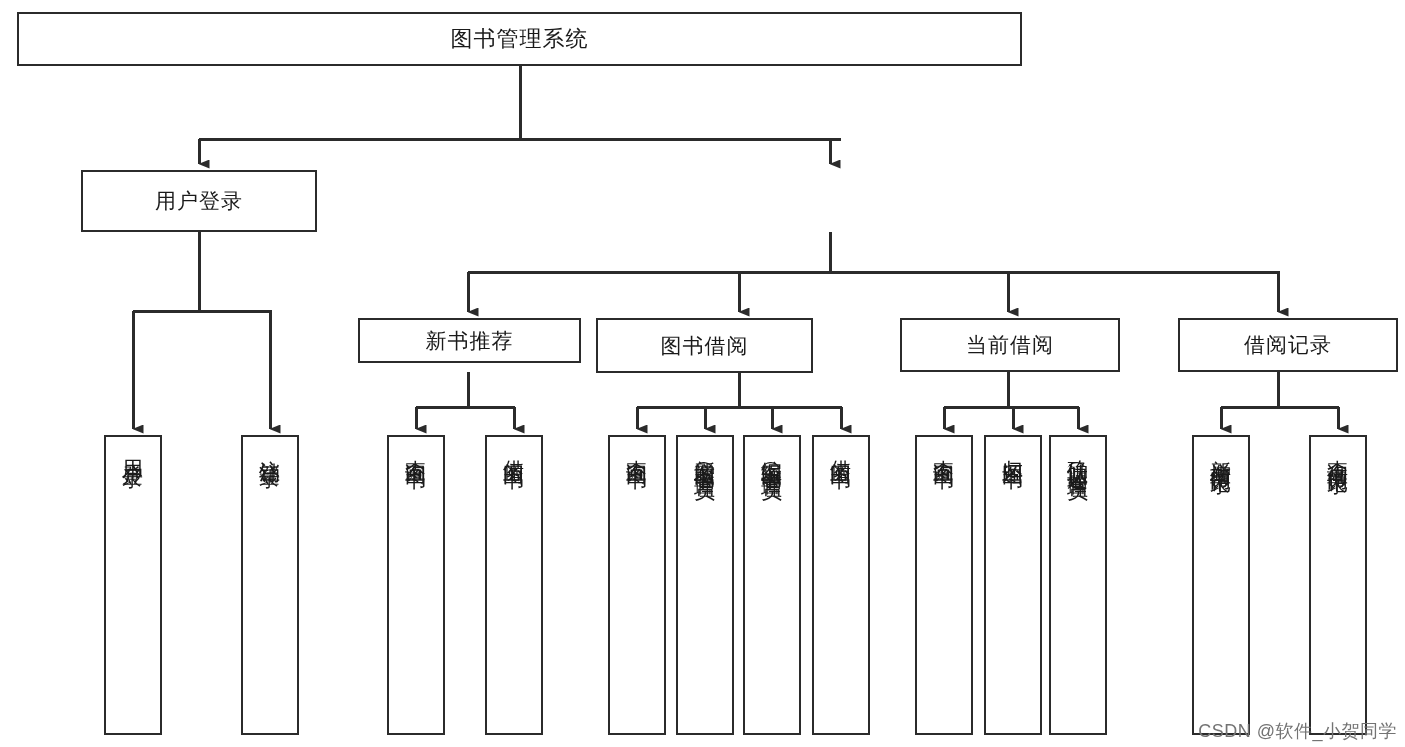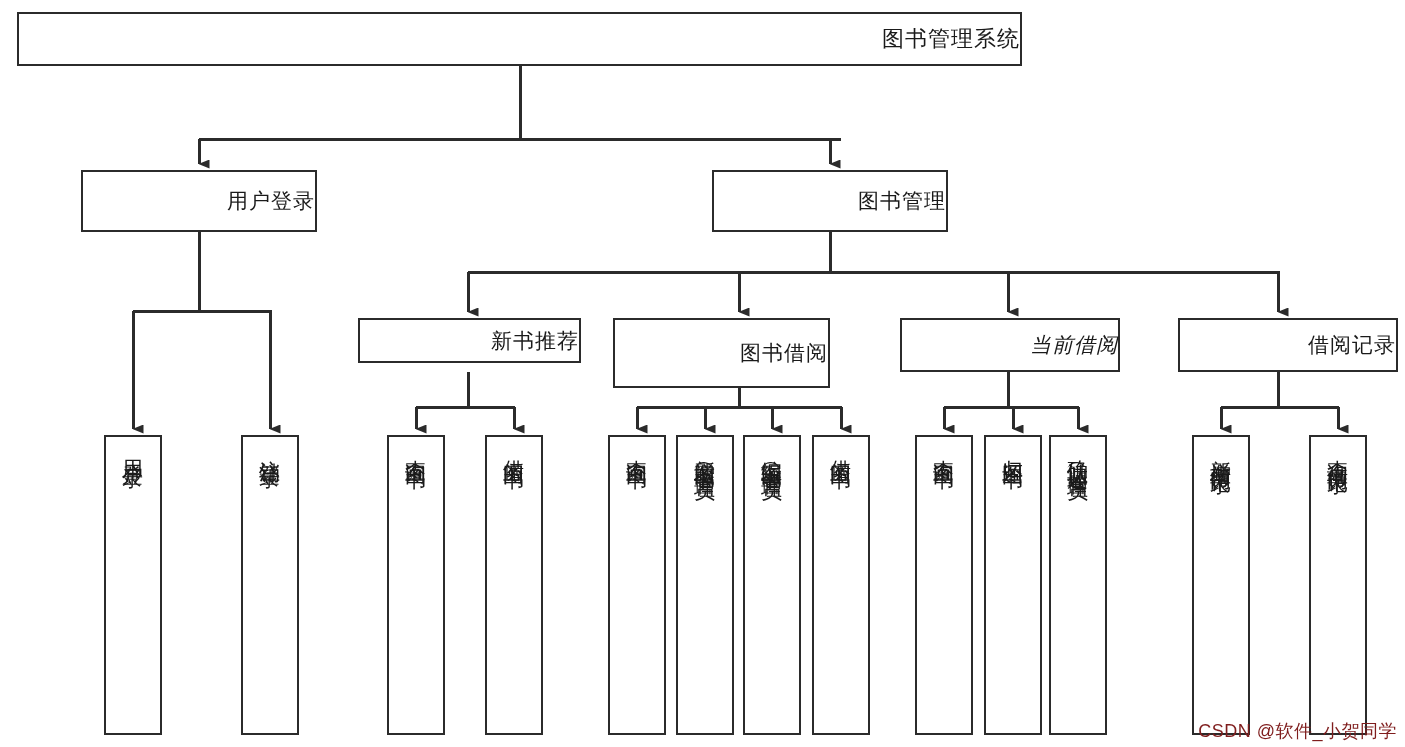--- a/index.html
+++ b/index.html
@@ -26,21 +26,21 @@
     width: 1405px;
     height: 747px;
   }
   .node-box {
     position: absolute;
     box-sizing: border-box;
     border: 2.5px solid #2b2b2b;
     background: #ffffff;
     display: flex;
     align-items: center;
-    justify-content: flex-end;
+    justify-content: center;
     color: #1a1a1a;
   }
   .node-label {
     font-size: 21px;
     line-height: 1.1;
     letter-spacing: 1px;
     white-space: nowrap;
     color: #1a1a1a;
     text-align: center;
   }
@@ -55,21 +55,21 @@
     align-items: flex-start;
     justify-content: center;
     padding-top: 6px;
   }
   .node-box.root .node-label { font-size: 22px; }
   .watermark {
     position: absolute;
     right: 8px;
     bottom: 4px;
     font-size: 18px;
-    color: #7f1d1d;
+    color: #737373;
     letter-spacing: 0.5px;
     white-space: nowrap;
     user-select: none;
   }
 </style>
 </head>
 <body>
 
 <div id="diagram-root">
 
@@ -123,31 +123,28 @@
     </g>
   </svg>
 
   <div class="node-box root" style="left:17px; top:12px; width:1005px; height:54px;">
     <span class="node-label">图书管理系统</span>
   </div>
 
   <div class="node-box" style="left:81px; top:170px; width:236px; height:62px;">
     <span class="node-label">用户登录</span>
   </div>
-  <div class="node-box" style="left:712px; top:170px; width:236px; height:62px;">
-    <span class="node-label">图书管理</span>
-  </div>
 
   <div class="node-box" style="left:358px; top:318px; width:223px; height:45px;">
     <span class="node-label">新书推荐</span>
   </div>
-  <div class="node-box" style="left:613px; top:318px; width:217px; height:70px;">
+  <div class="node-box" style="left:596px; top:318px; width:217px; height:55px;">
     <span class="node-label">图书借阅</span>
   </div>
-  <div class="node-box" style="left:900px; top:318px; width:220px; height:54px;font-style:italic;">
+  <div class="node-box" style="left:900px; top:318px; width:220px; height:54px;">
     <span class="node-label">当前借阅</span>
   </div>
   <div class="node-box" style="left:1170px; top:318px; width:220px; height:54px;margin-left:8px;">
     <span class="node-label">借阅记录</span>
   </div>
 
   <div class="node-box vertical" style="left:104px; top:435px; width:58px; height:300px;">
     <span class="node-label">用户登录</span>
   </div>
   <div class="node-box vertical" style="left:241px; top:435px; width:58px; height:300px;">

